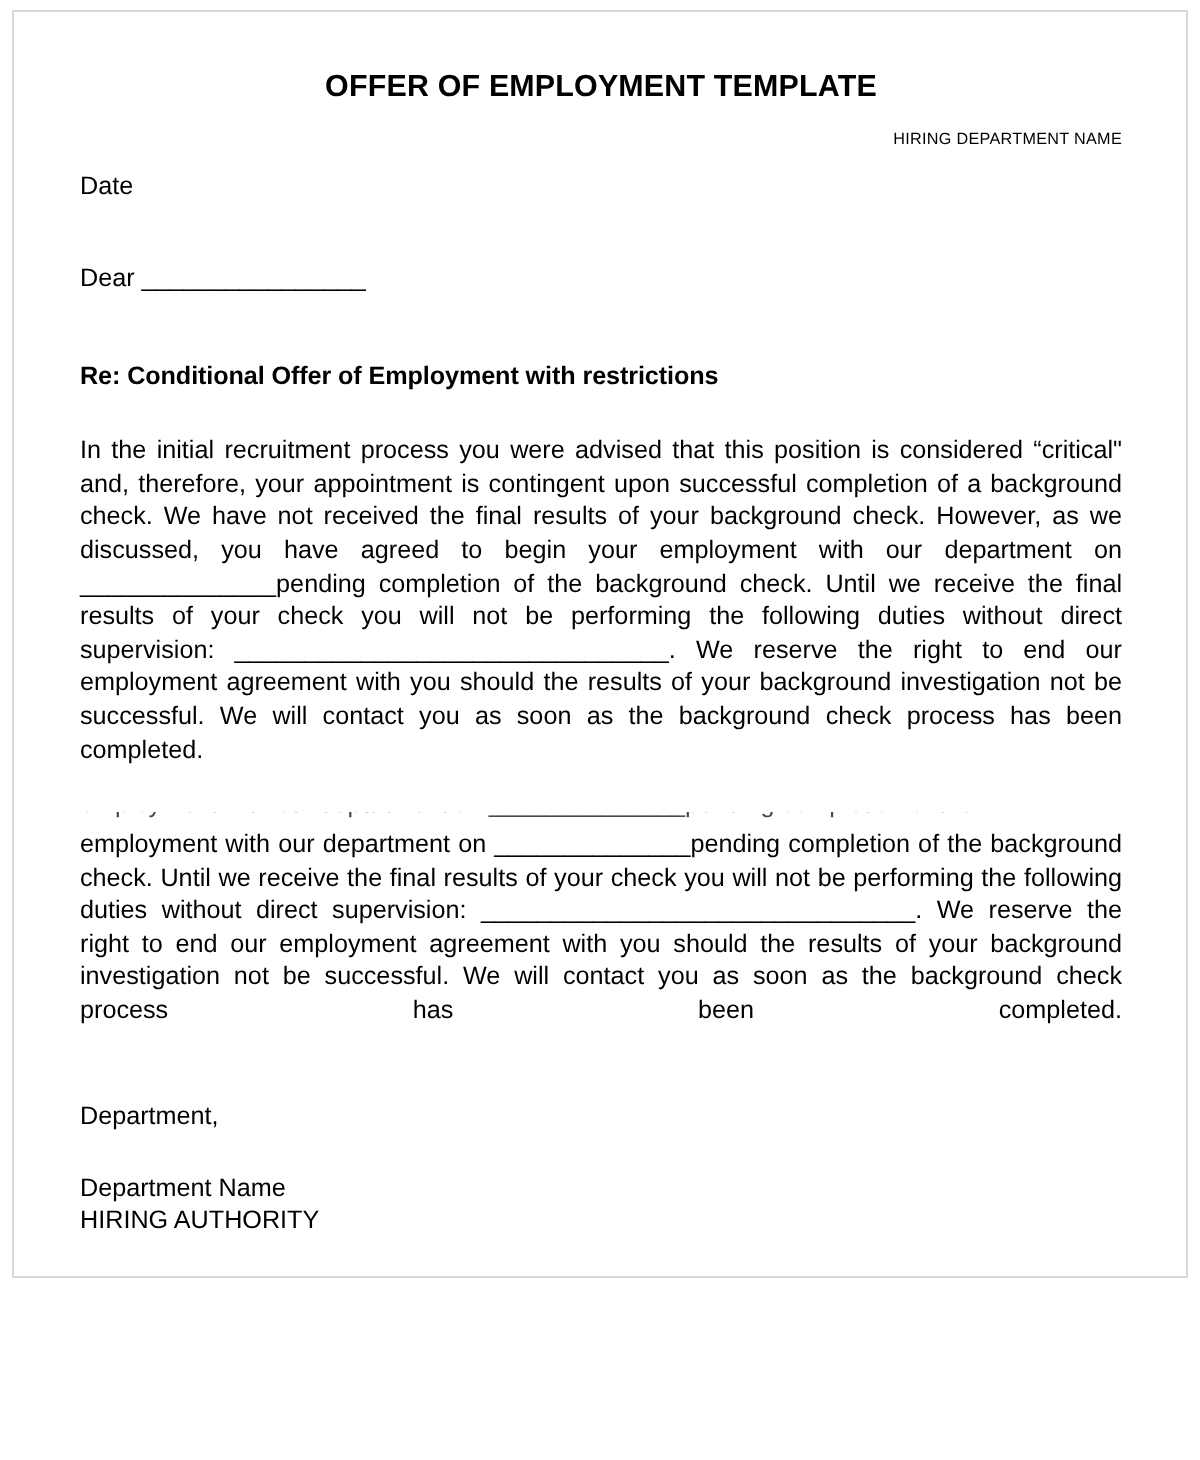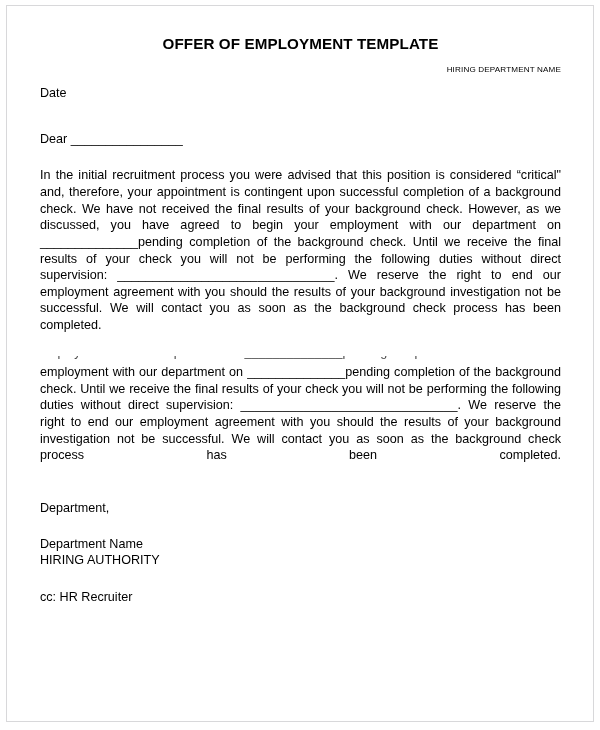--- a/index.html
+++ b/index.html
@@ -22,21 +22,21 @@
     left: 0; top: 0;
     width: 600px;
     height: 730px;
     background: #ffffff;
   }
   .page {
     position: absolute;
     left: 6px;
     top: 5px;
     width: 588px;
-    height: 717px;
+    height: 634px;
     background: #ffffff;
     border: 1px solid #d8d8da;
     box-sizing: border-box;
     overflow: hidden;
   }
   .page-inner {
     position: absolute;
     left: 33px;          
     top: 0;
     width: 521px;        
@@ -165,20 +165,21 @@
 
       <h1 class="doc-title">OFFER OF EMPLOYMENT TEMPLATE</h1>
 
 
       <p class="dept-name">HIRING DEPARTMENT NAME</p>
 
       <p class="line-date">Date</p>
 
       <p class="line-dear">Dear ________________</p>
 
+      <p class="re-line">Re: Conditional Offer of Employment with restrictions</p>
 
 
       <p class="para para-main stretch">In the initial recruitment process you were advised that this position is considered “critical" and, therefore, your appointment is contingent upon successful completion of a background check. We have not received the final results of your background check. However, as we discussed, you have agreed to begin your employment with our department on ______________pending completion of the background check. Until we receive the final results of your check you will not be performing the following duties without direct supervision: _______________________________. We reserve the right to end our employment agreement with you should the results of your background investigation not be successful. We will contact you as soon as the background check process has been completed.</p>
 
       <div class="dup-block">
         <div class="clip-strip">
           <div class="clip-text">employment with our department on ______________pending completion of the</div>
         </div>
         <p class="para stretch">employment with our department on ______________pending completion of the background check. Until we receive the final results of your check you will not be performing the following duties without direct supervision: _______________________________. We reserve the right to end our employment agreement with you should the results of your background investigation not be successful. We will contact you as soon as the background check process has been completed.</p>
       </div>

